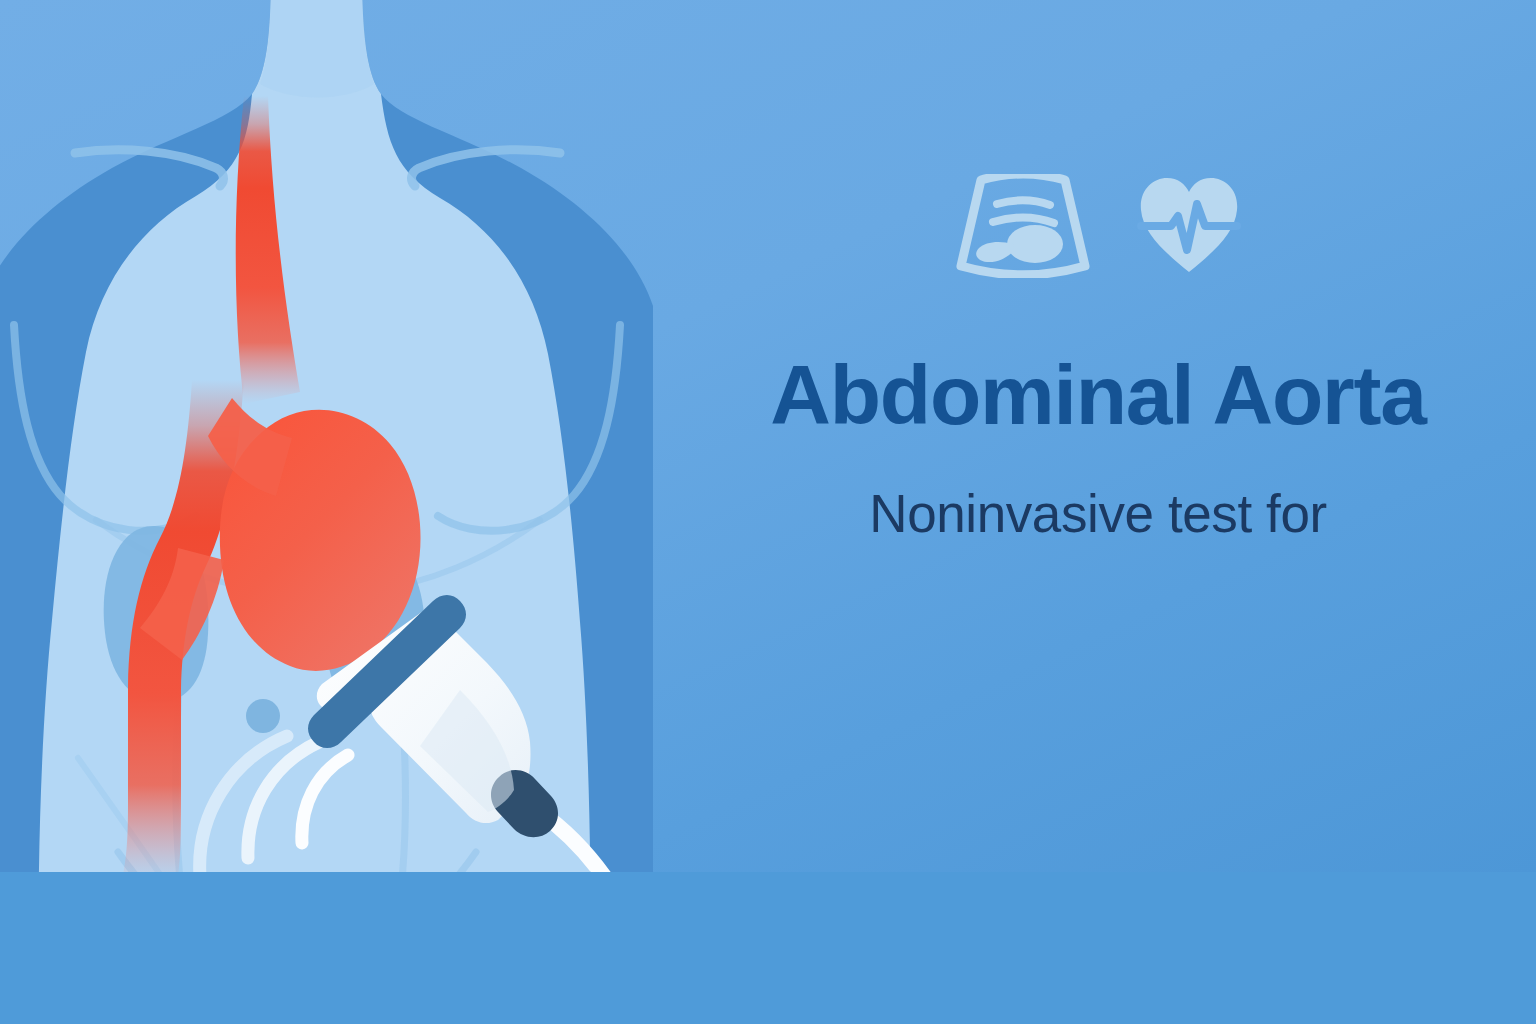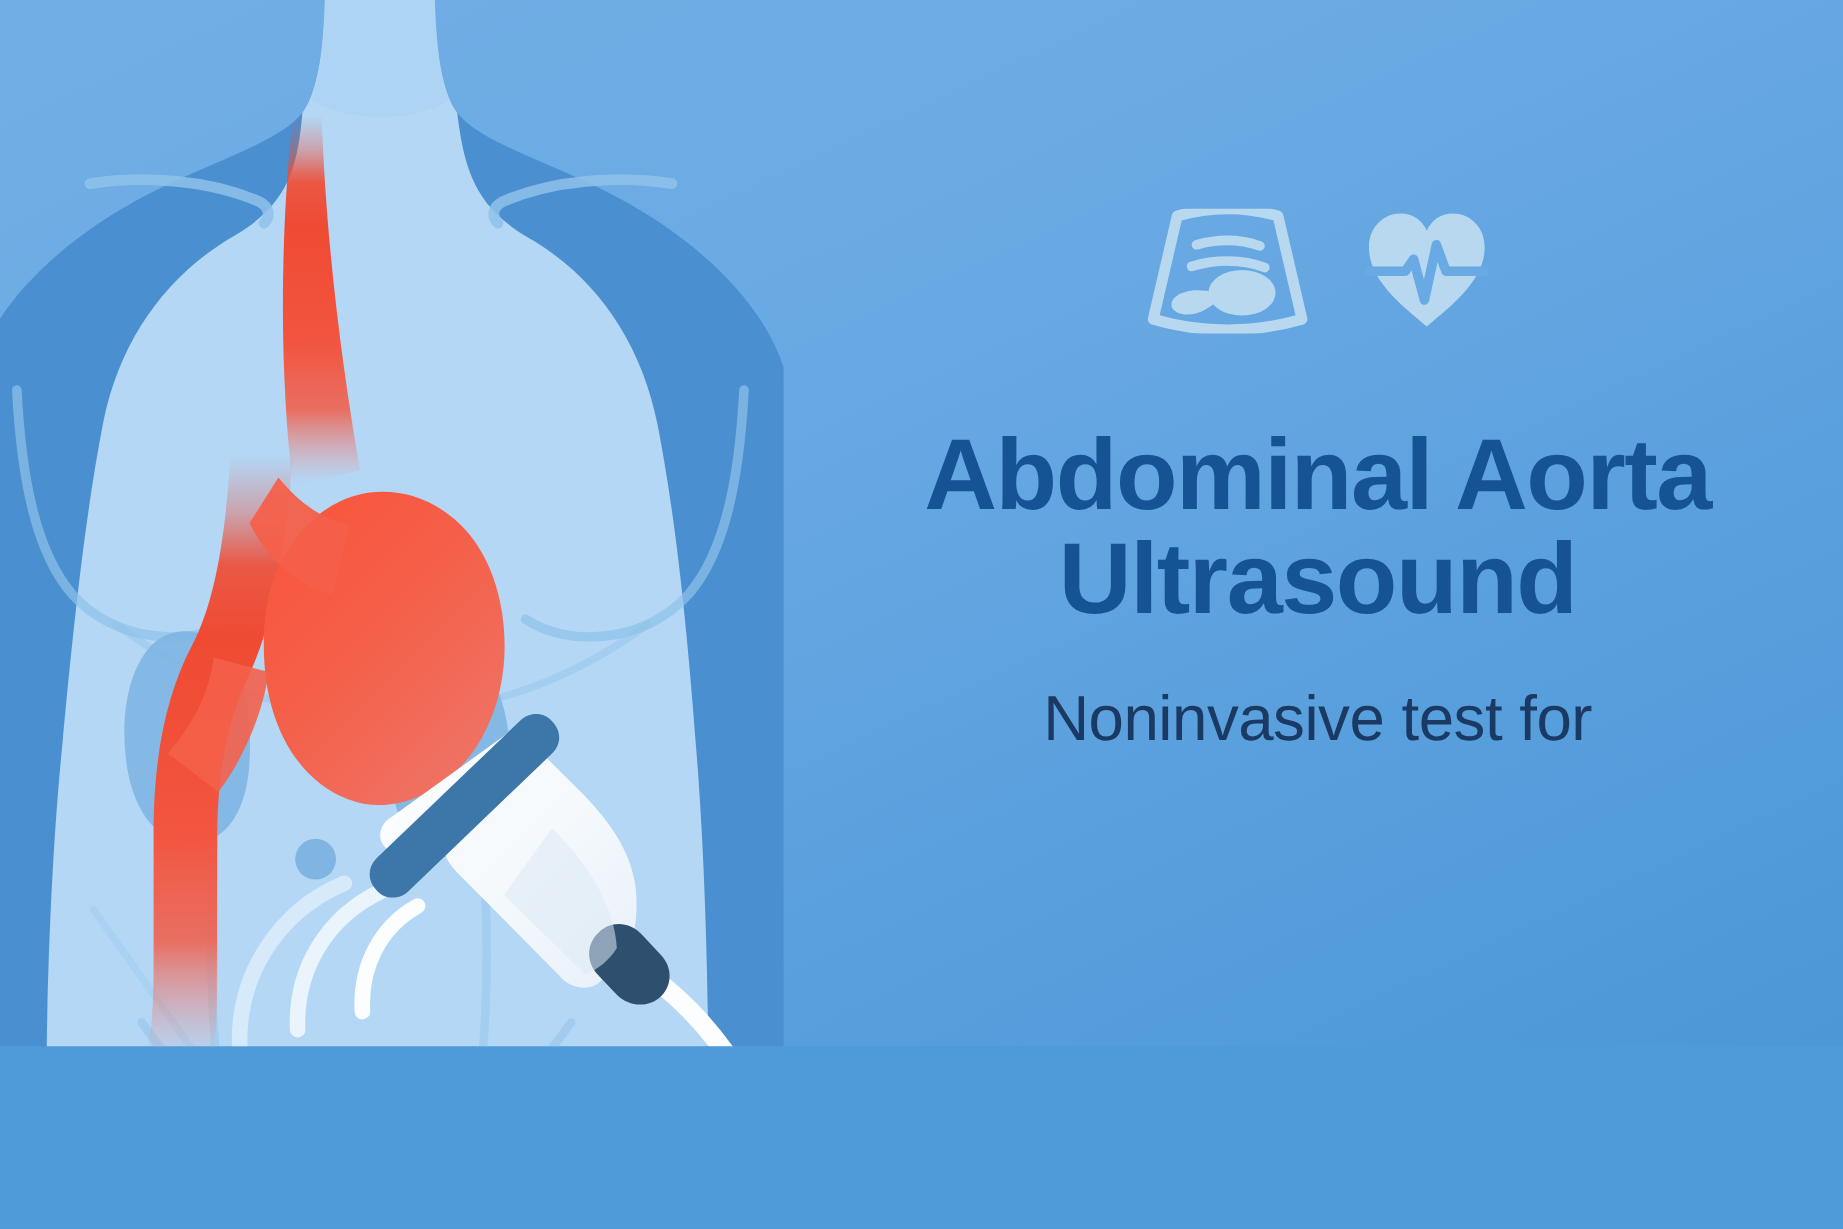--- a/index.html
+++ b/index.html
@@ -274,21 +274,20 @@
                    C 98,58 74,78 52,96 Z" fill="#b8d8f0"></path>
 
           <path d="M 4,50 L 34,50 L 41,40 L 50,74 L 60,28 L 68,50 L 100,50" fill="none" stroke="#6aaae4" stroke-width="8" stroke-linejoin="round" stroke-linecap="round"></path>
         </svg>
       </span>
 
     </div>
 
     <div id="title-block">
       <div class="title-line">Abdominal Aorta</div>
-      <div class="title-line">Ultrasound</div>
     </div>
 
     <div id="subtitle-block">
       <div class="subtitle-line">Noninvasive test for</div>
     </div>
 
   </div>
 </div>
 
 </body></html>

